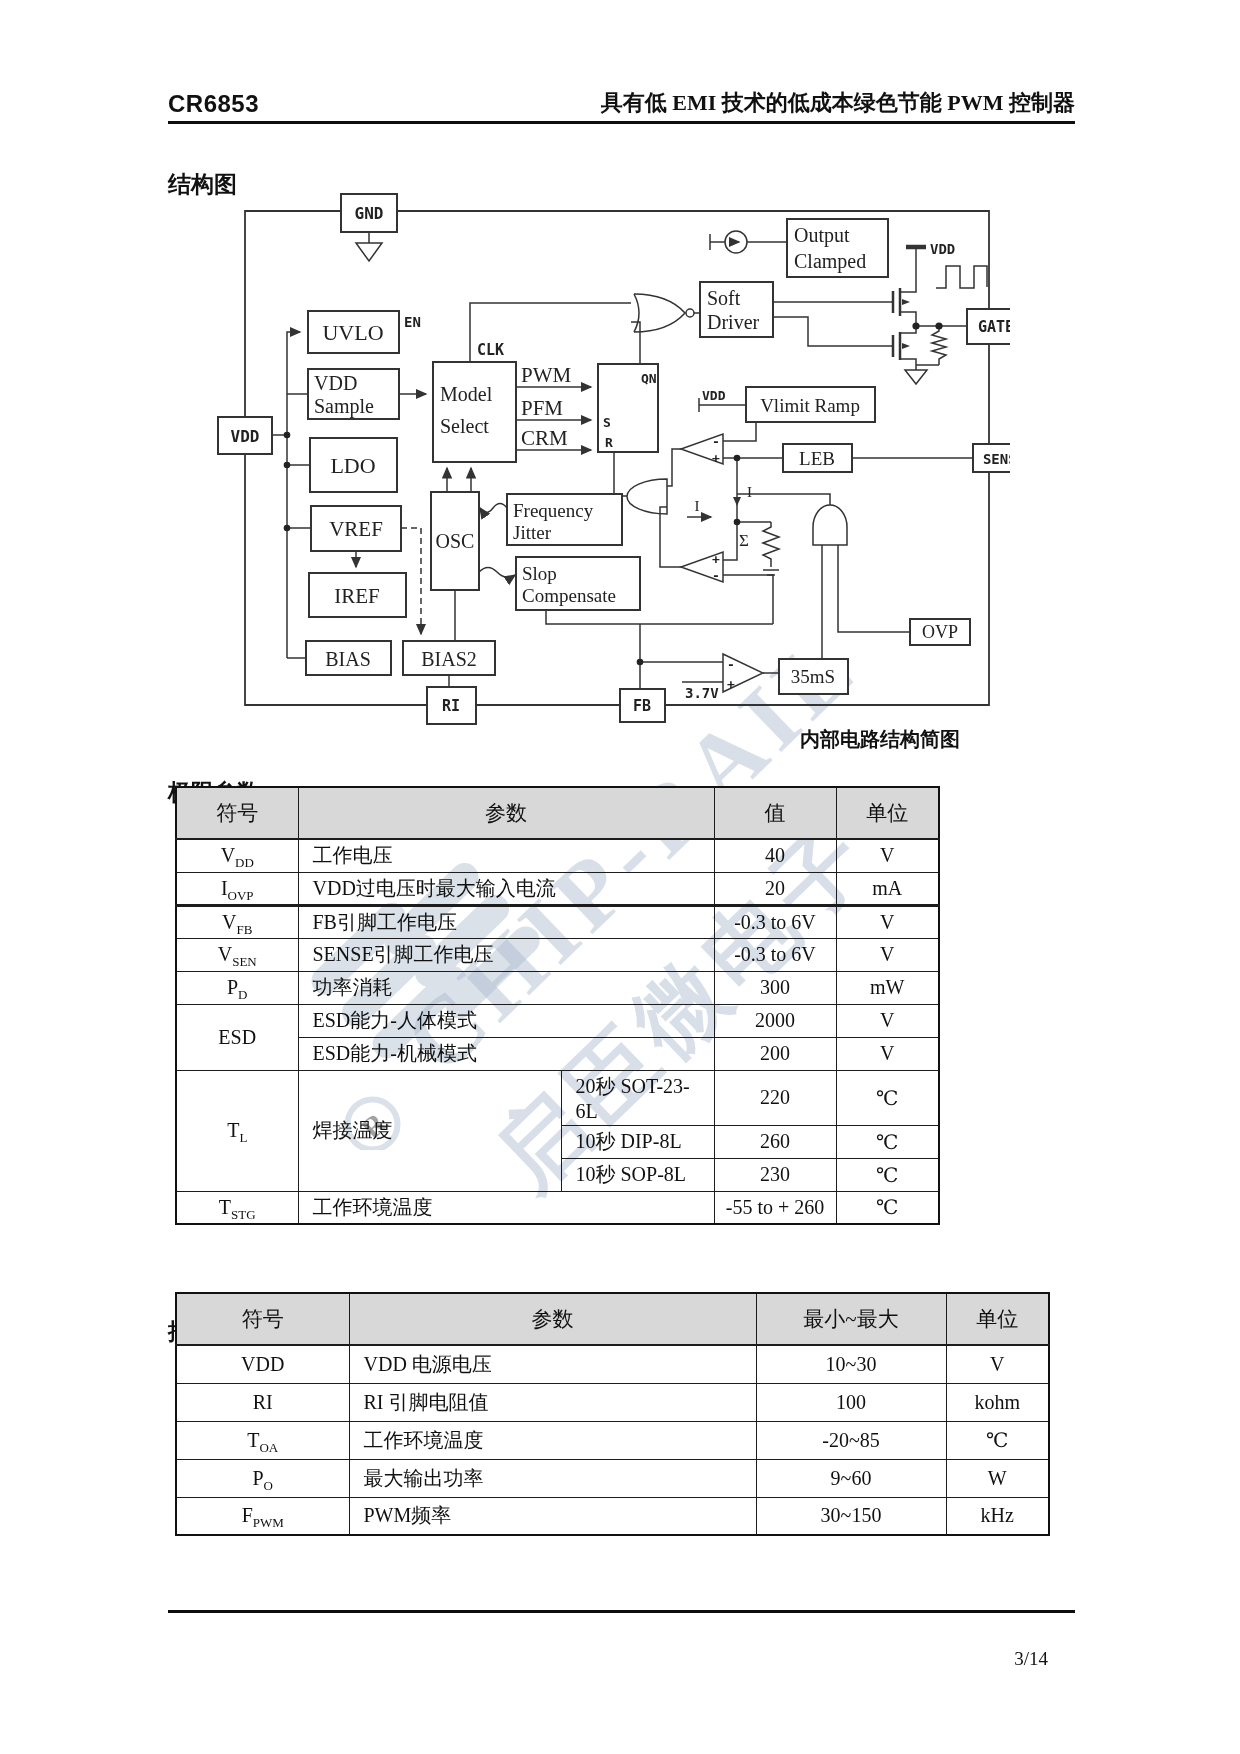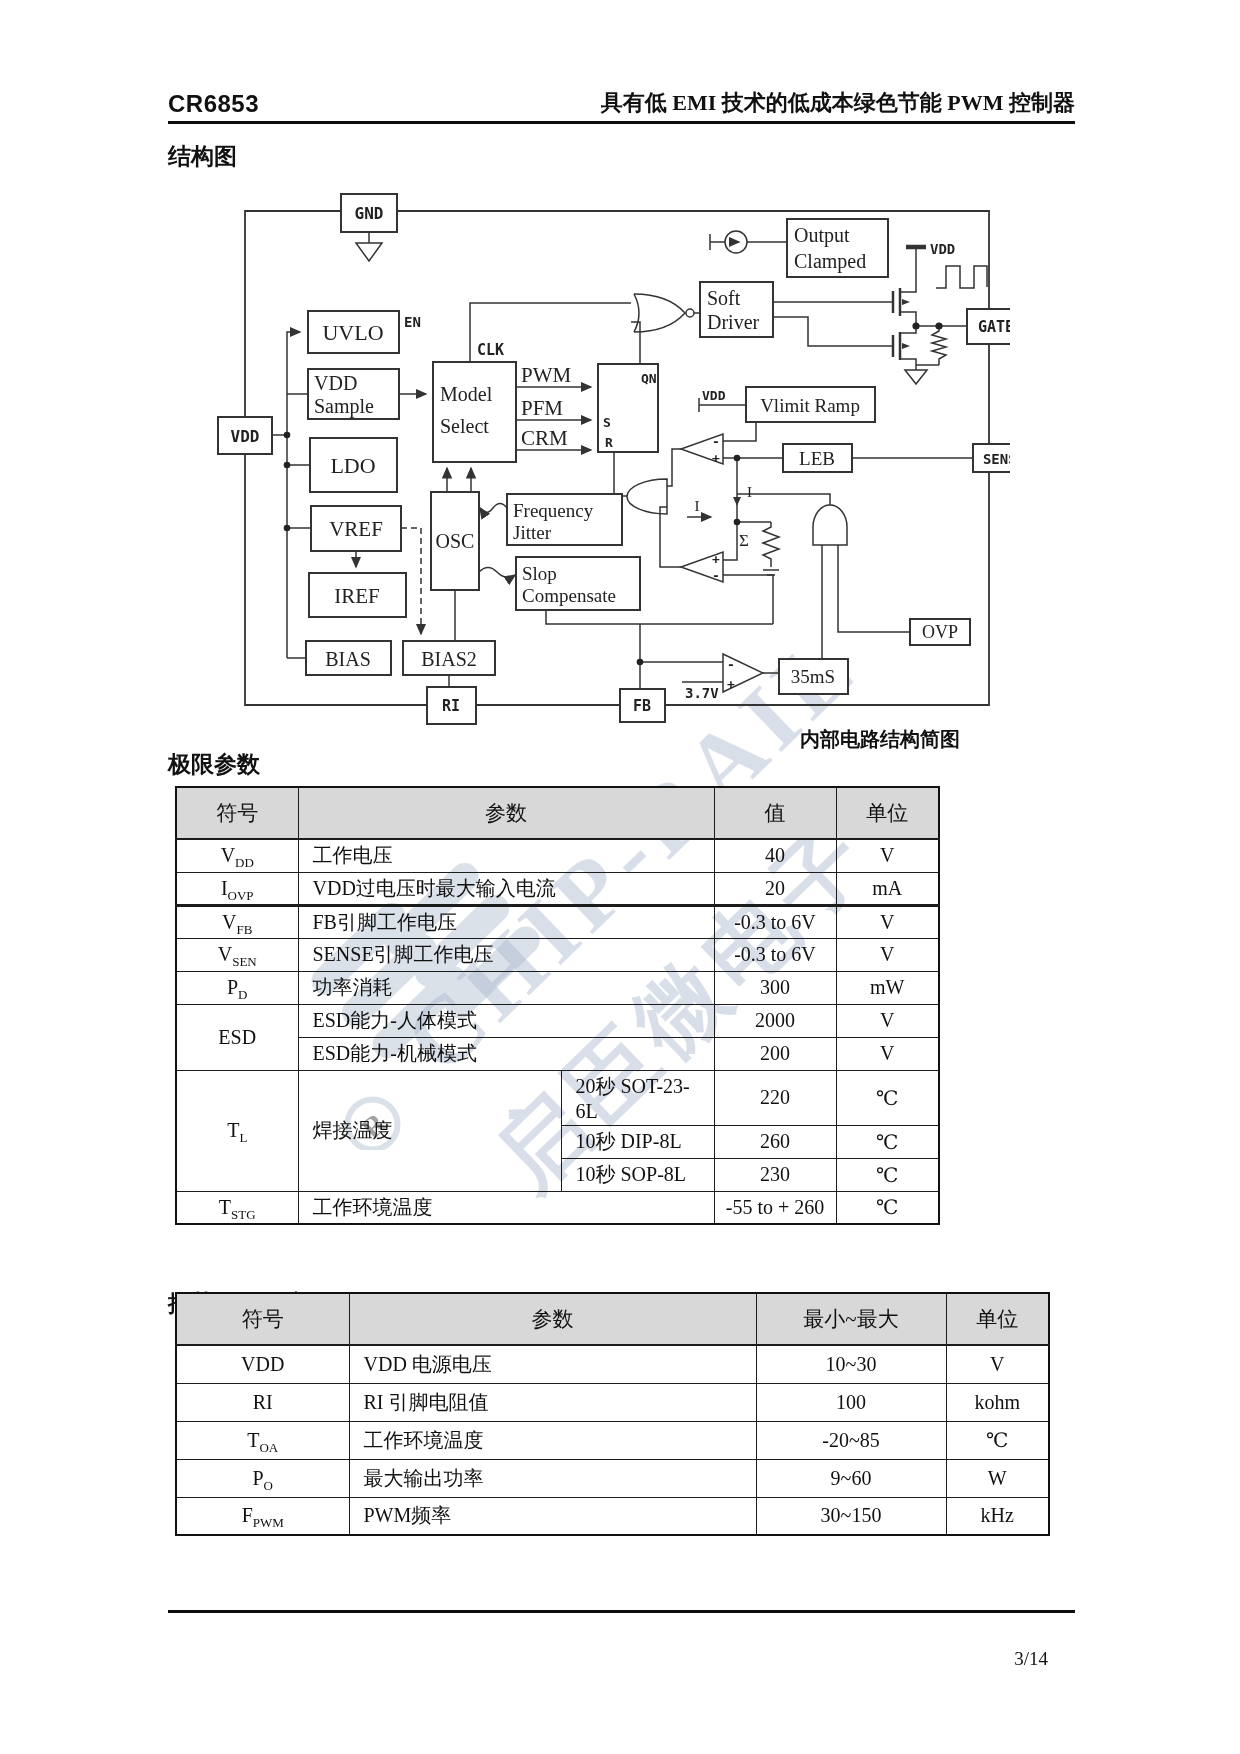--- a/index.html
+++ b/index.html
@@ -5,21 +5,21 @@
   * { margin:0; padding:0; box-sizing:border-box; }
   body { background:#888; }
   .page { position:relative; width:1240px; height:1754px; background:#ffffff;
           font-family:"Liberation Serif","DejaVu Serif",serif; color:#111; overflow:hidden; }
   .hdr { position:absolute; left:168px; top:88px; width:907px; display:flex;
          justify-content:space-between; align-items:flex-end; }
   .hdr .prod { font-family:"Liberation Sans","DejaVu Sans",sans-serif; font-weight:bold; font-size:24px; letter-spacing:.5px; }
   .hdr .title { font-weight:bold; font-size:22px; }
   .rule { position:absolute; left:168px; width:907px; height:3px; background:#0d0d0d; }
   .rule1 { top:121px; } .rule2 { top:1610px; }
-  .sec { position:absolute; left:168px; font-weight:bold; font-size:23px; }
+  .sec { position:absolute; left:168px; font-weight:bold; font-size:23px;margin-top:28px; }
   .sec1 { top:141px; } .sec2 { top:749px; } .sec3 { top:1288px; }
   .diagram { position:absolute; left:210px; top:170px; }
   .caption { position:absolute; left:160px; top:726px; width:800px; text-align:right;
              font-weight:bold; font-size:20px; }
   table { border-collapse:collapse; table-layout:fixed; }
   td,th { border:1.6px solid #1c1c1c; font-size:20px; font-weight:normal;
           text-align:center; vertical-align:middle; padding:2px 4px; overflow:hidden; }
   .t1 { position:absolute; left:175px; top:786px; width:765px; }
   .t2 { position:absolute; left:175px; top:1292px; width:873px; }
   tr.head th { background:#d8d8d8; font-size:21px; height:52px; border-bottom-width:2.5px; }

